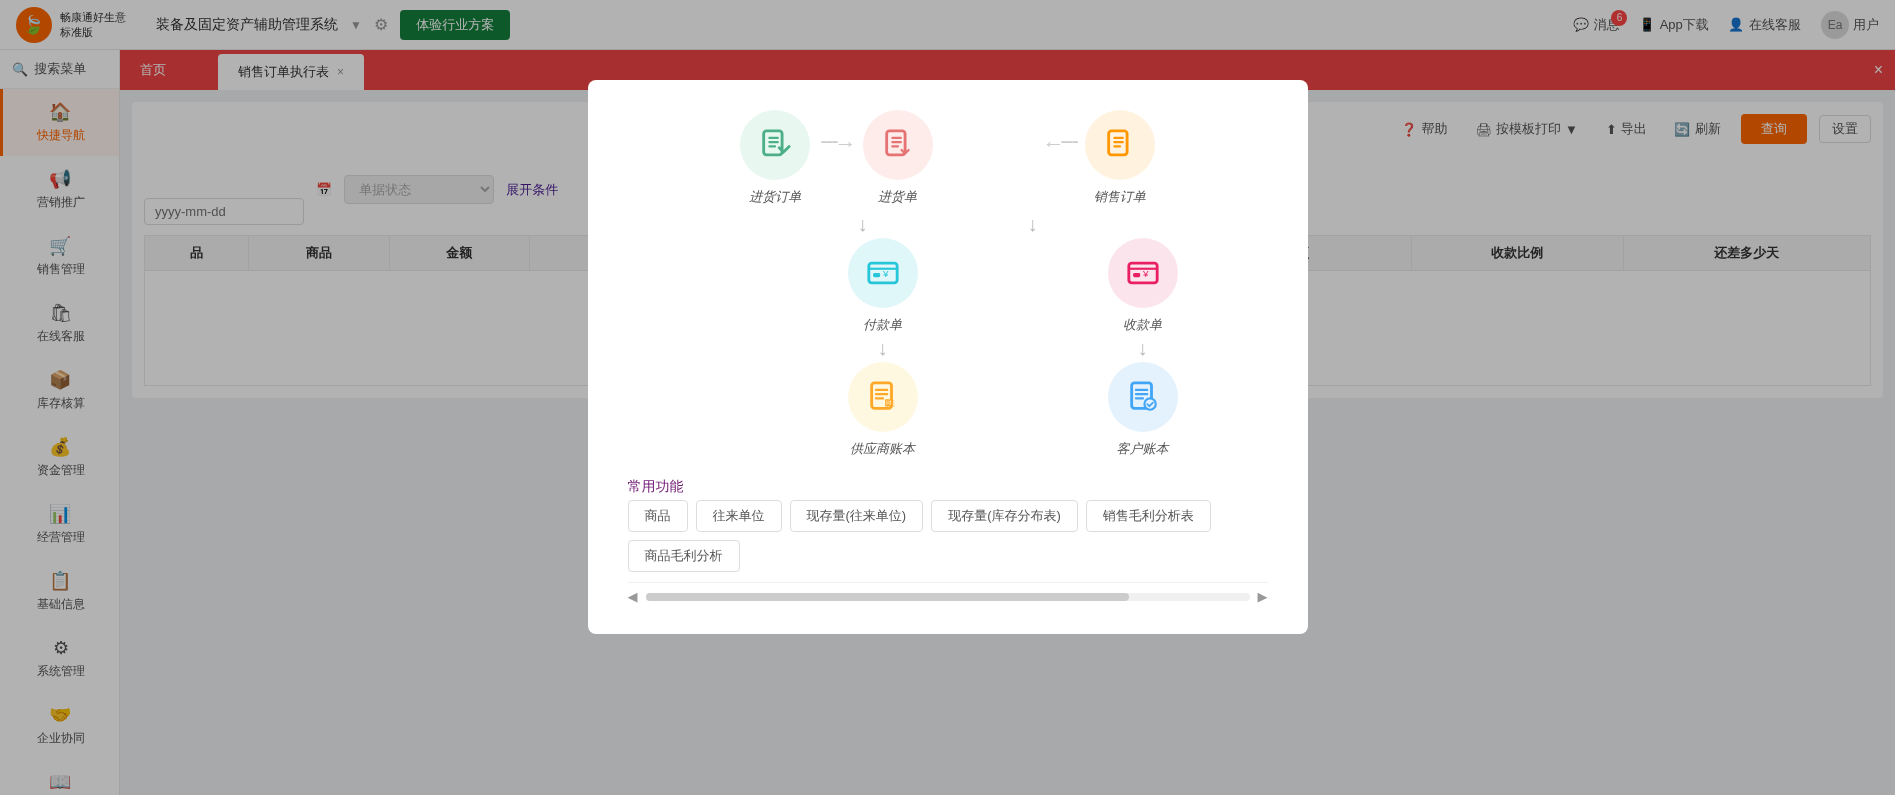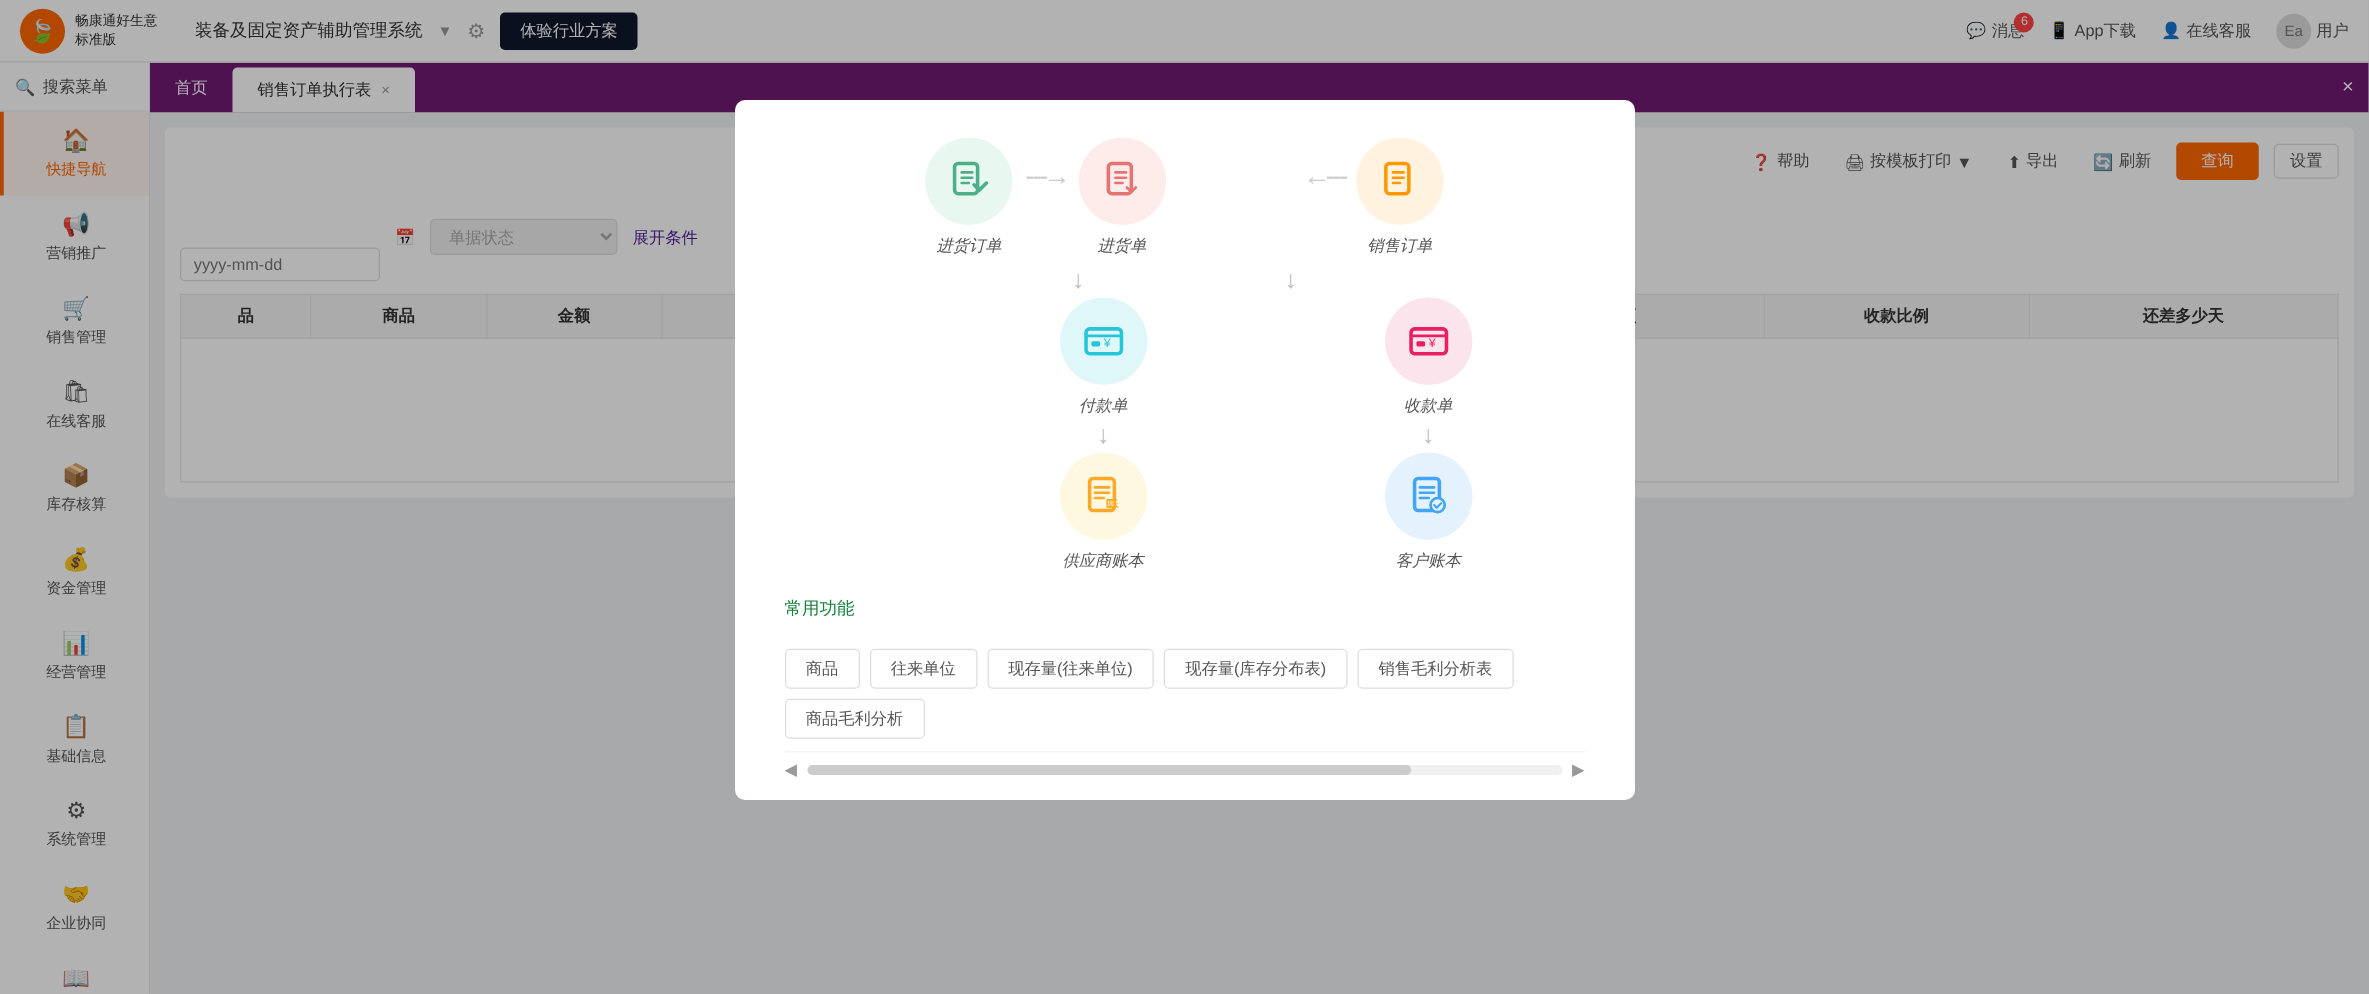--- a/index.html
+++ b/index.html
@@ -46,21 +46,21 @@
       color: #999;
       cursor: pointer;
       font-size: 12px;
     }
     .settings-icon {
       color: #999;
       cursor: pointer;
       font-size: 16px;
     }
     .trial-btn {
-      background: #0f172a;
+      background: #15803d;
       color: white;
       border: none;
       padding: 6px 16px;
       border-radius: 4px;
       cursor: pointer;
       font-size: 13px;
     }
     .header-right {
       display: flex;
       align-items: center;
@@ -148,25 +148,26 @@
     .content-area {
       flex: 1;
       display: flex;
       flex-direction: column;
       background: #f0f2f5;
       overflow: hidden;
     }
 
     
     .tab-bar {
-      background: #701a75;
+      background: #ef4444;
       display: flex;
       align-items: center;
       height: 40px;
       padding: 0 0;
+      gap: 32px;
     }
     .tab-item {
       padding: 0 20px;
       height: 40px;
       display: flex;
       align-items: center;
       cursor: pointer;
       font-size: 13px;
       color: #fff;
       gap: 8px;
@@ -353,22 +354,22 @@
     .circle-orange { background: #fff3e0; color: #ff9800; }
     .circle-teal { background: #e0f7fa; color: #26c6da; }
     .circle-pink { background: #fce4ec; color: #e91e63; }
     .circle-yellow-orange { background: #fff8e1; color: #ffa726; }
     .circle-light-blue { background: #e3f2fd; color: #42a5f5; }
 
     
     .common-functions { margin-top: 16px; }
     .common-functions-title {
       font-size: 14px;
-      color: #15803d;
-      margin-bottom: 23px;
+      color: #701a75;
+      margin-bottom: 4px;
       font-weight: 500;
     }
     .func-buttons {
       display: flex;
       flex-wrap: wrap;
       gap: 8px;
       margin-bottom: 8px;
     }
     .func-btn {
       border: 1px solid #ddd;

